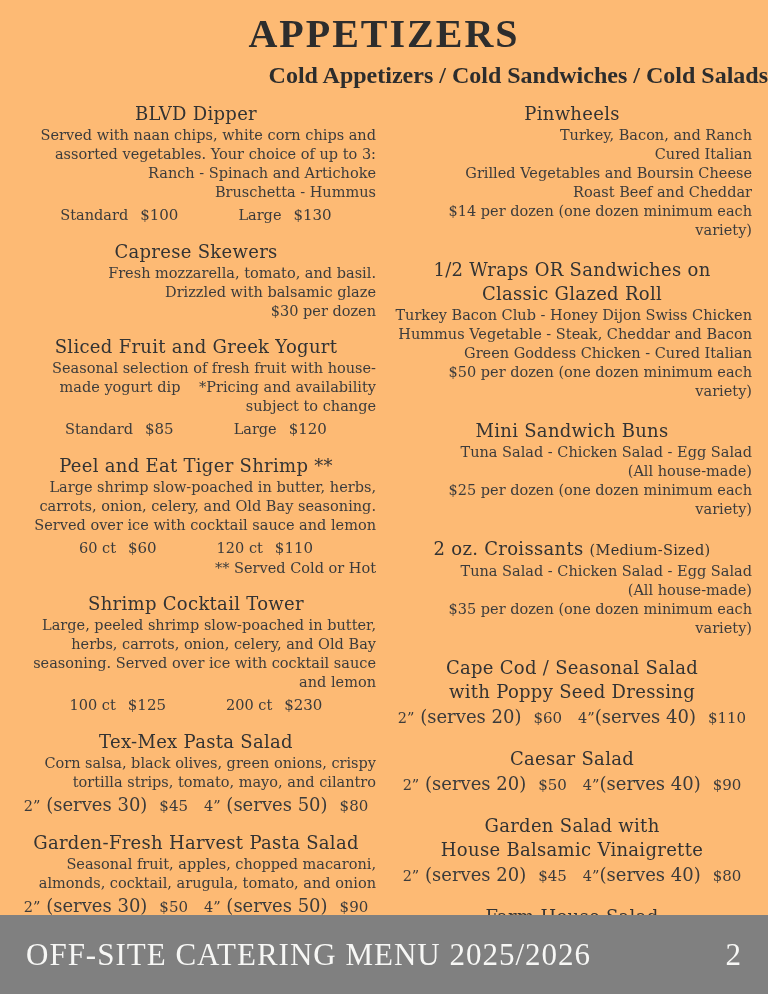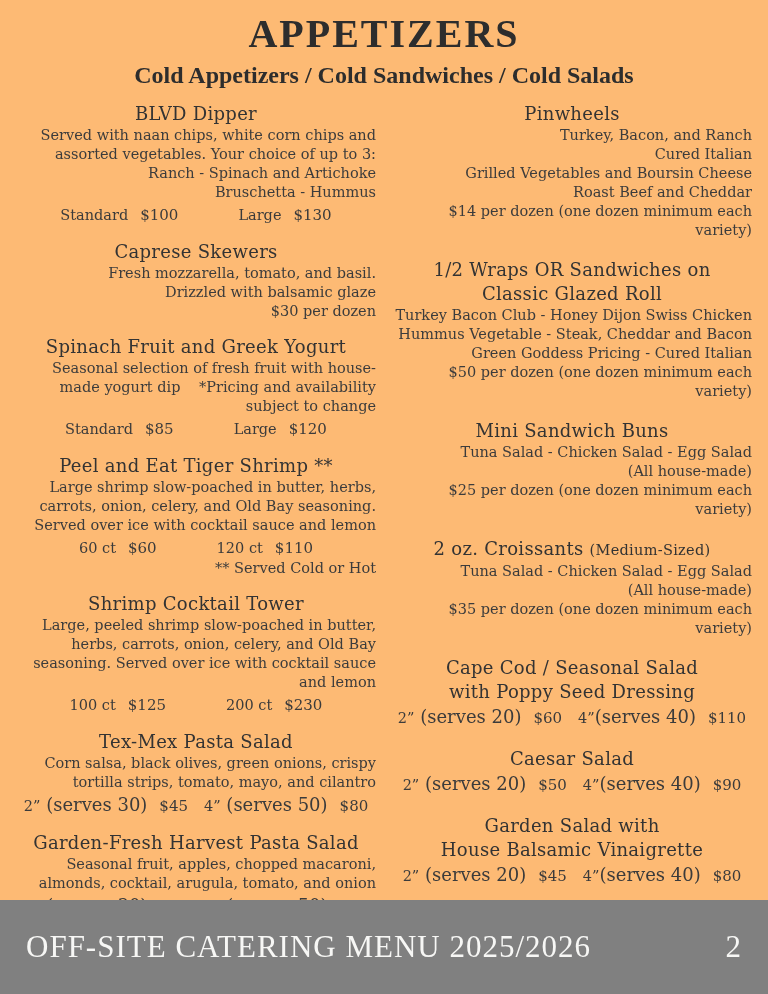--- a/index.html
+++ b/index.html
@@ -17,21 +17,21 @@
     text-align: center;
     font-family: "Liberation Serif", serif;
     font-weight: 700;
     font-size: 40px;
     line-height: 48px;
     letter-spacing: 2px;
     color: #2d2d2d;
   }
   .page-subtitle {
     margin: 2px 0 12px 0;
-    text-align: center;
+    text-align: right;
     font-family: "Liberation Serif", serif;
     font-weight: 700;
     font-size: 24px;
     line-height: 30px;
     color: #2d2d2d;
   }
   .columns {
     display: flex;
     padding: 0 8px;
   }
@@ -66,21 +66,21 @@
   }
   .gap-lg { gap: 60px; }
   .gap-sm { gap: 16px; }
   .price-group { display: inline-flex; align-items: baseline; }
   .size { font-size: 14.5px; }
   .note { font-size: 18px; white-space: pre; }
   .price { font-size: 15px; margin-left: 12px; }
   .footer-bar {
     position: absolute;
     left: 0; right: 0; bottom: 0;
-    height: 94px;
+    height: 79px;
     background: #808080;
     color: #f7f7f5;
     display: flex;
     align-items: center;
     justify-content: space-between;
     padding: 0 26px;
     box-sizing: border-box;
     font-family: "Liberation Serif", serif;
     font-size: 31px;
     letter-spacing: 1px;
@@ -116,21 +116,21 @@
         <div class="item">
           <div class="item-title">
             <div class="title-line"><span>Caprese Skewers</span></div>
           </div>
           <div class="desc">Fresh mozzarella, tomato, and basil.</div>
           <div class="desc">Drizzled with balsamic glaze</div>
           <div class="desc">$30 per dozen</div>
         </div>
         <div class="item">
           <div class="item-title">
-            <div class="title-line"><span>Spinach Fruit and Greek Yogurt</span></div>
+            <div class="title-line"><span>Sliced Fruit and Greek Yogurt</span></div>
           </div>
           <div class="desc">Seasonal selection of fresh fruit with house-</div>
           <div class="desc">made yogurt dip    *Pricing and availability</div>
           <div class="desc">subject to change</div>
           <div class="price-row gap-lg">
             <span class="price-group">
               <span class="size">Standard</span>
               <span class="price">$85</span>
             </span>
             <span class="price-group">
@@ -227,21 +227,21 @@
           <div class="desc">Roast Beef and Cheddar</div>
           <div class="desc">$14 per dozen (one dozen minimum each variety)</div>
         </div>
         <div class="item">
           <div class="item-title">
             <div class="title-line"><span>1/2 Wraps OR Sandwiches on</span></div>
             <div class="title-line"><span>Classic Glazed Roll</span></div>
           </div>
           <div class="desc">Turkey Bacon Club - Honey Dijon Swiss Chicken</div>
           <div class="desc">Hummus Vegetable - Steak, Cheddar and Bacon</div>
-          <div class="desc">Green Goddess Pricing - Cured Italian</div>
+          <div class="desc">Green Goddess Chicken - Cured Italian</div>
           <div class="desc">$50 per dozen (one dozen minimum each variety)</div>
         </div>
         <div class="item">
           <div class="item-title">
             <div class="title-line"><span>Mini Sandwich Buns</span></div>
           </div>
           <div class="desc">Tuna Salad - Chicken Salad - Egg Salad</div>
           <div class="desc">(All house-made)</div>
           <div class="desc">$25 per dozen (one dozen minimum each variety)</div>
         </div>

